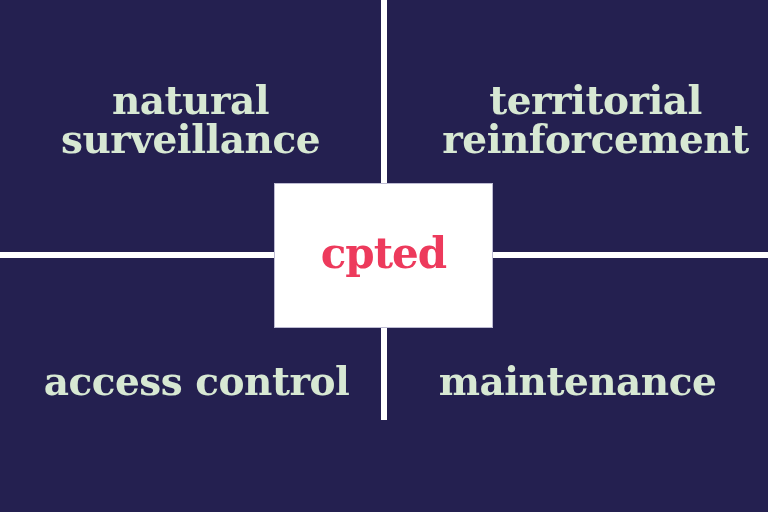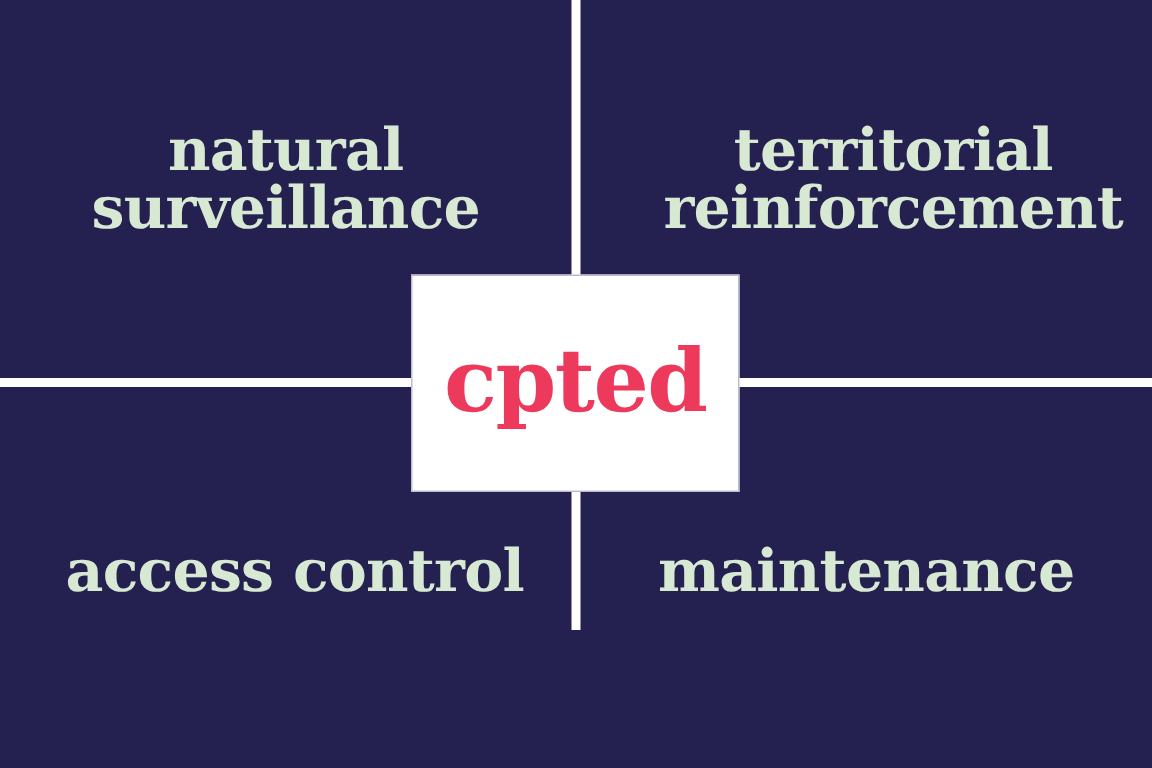--- a/index.html
+++ b/index.html
@@ -64,21 +64,21 @@
     background: #ffffff;
     border: 1px solid #bdbbd2;
     box-sizing: border-box;
     display: flex;
     align-items: center;
     justify-content: center;
     z-index: 2;
   }
   .center-label {
     color: #ed3a5c;
-    font-size: 58px;
+    font-size: 42px;
     font-weight: 700;
     letter-spacing: -1px;
     line-height: 1;
     padding-bottom: 4px;
   }
 </style>
 </head>
 <body>
 
 <div class="canvas">

